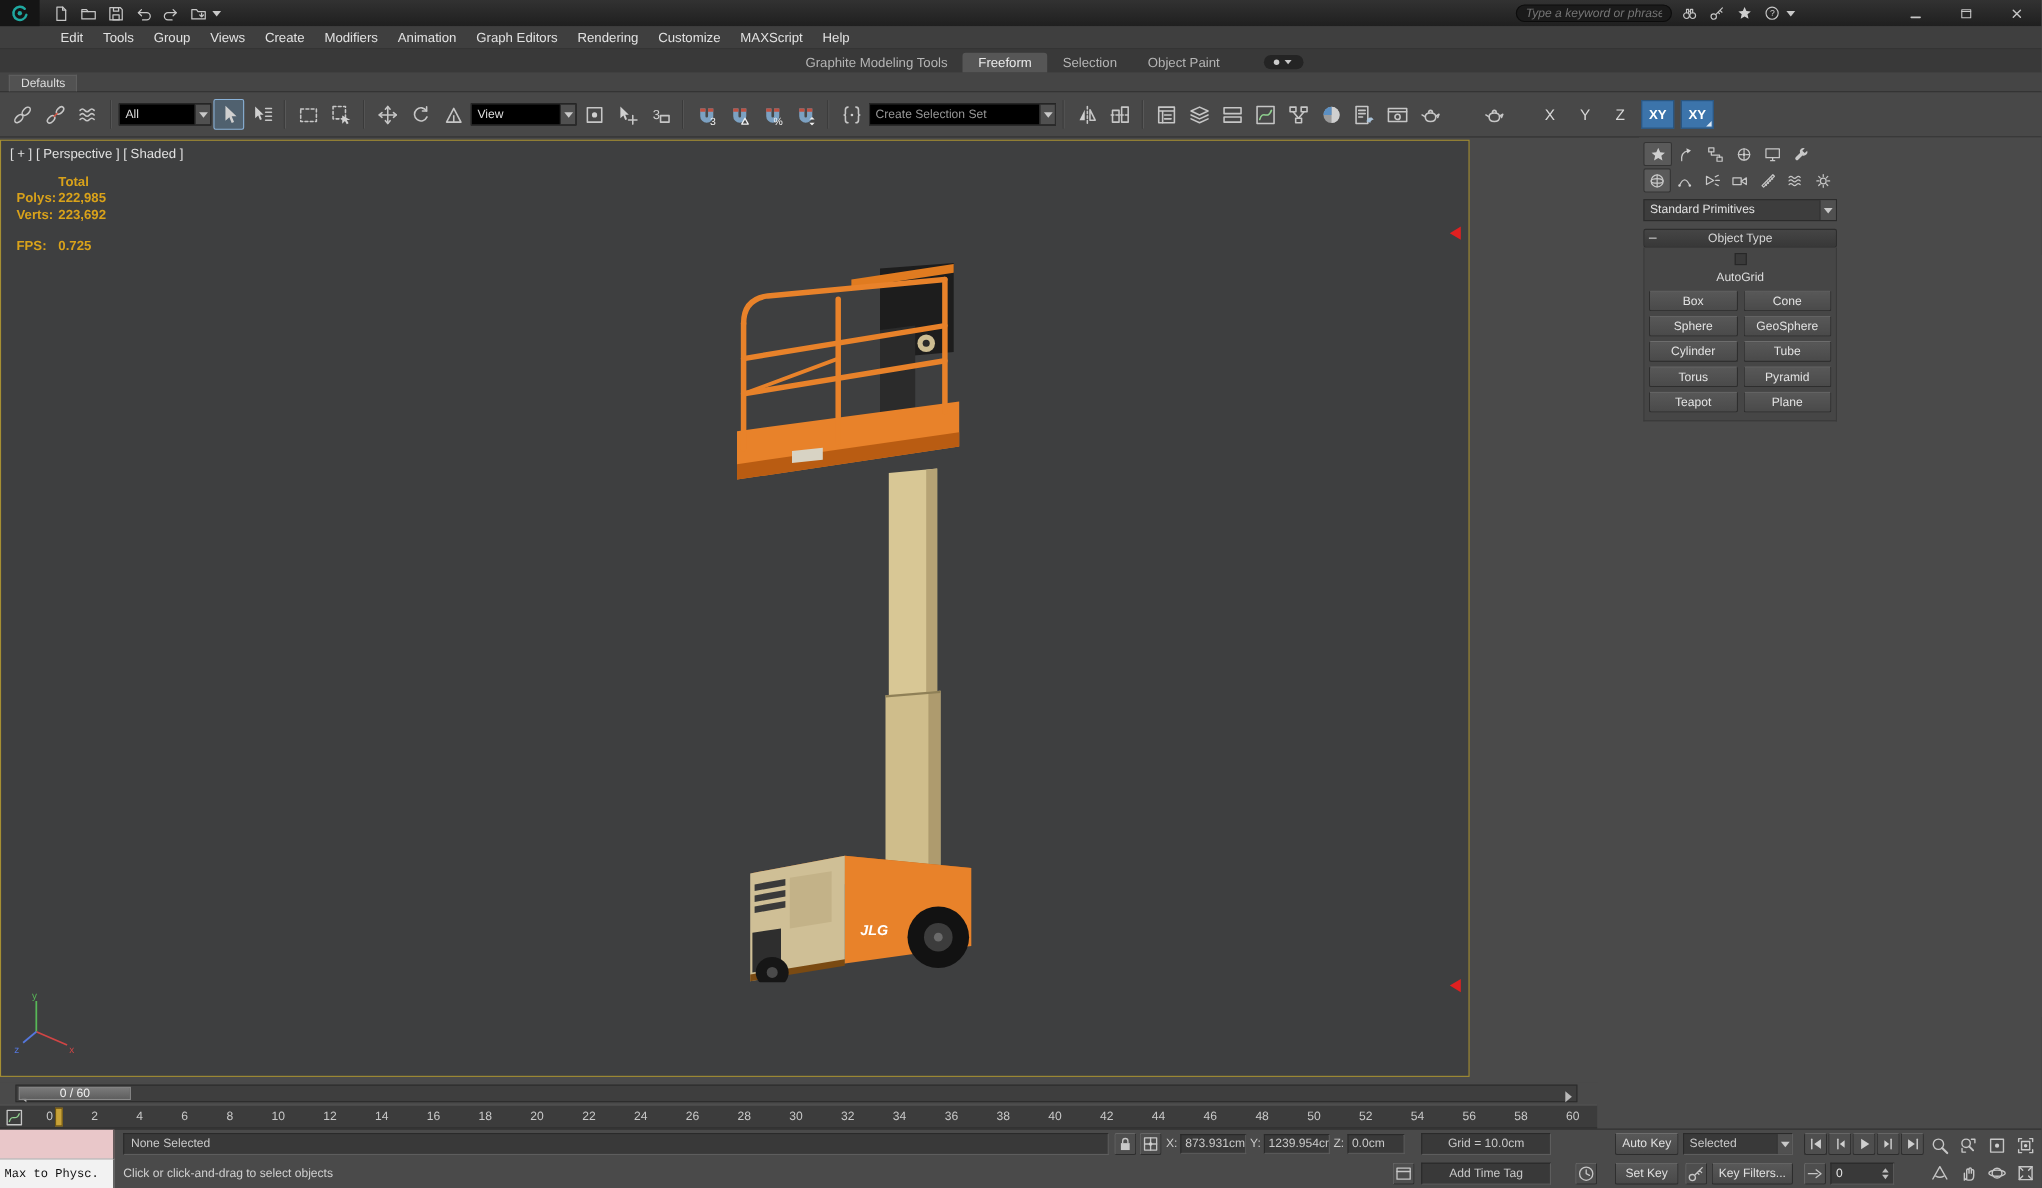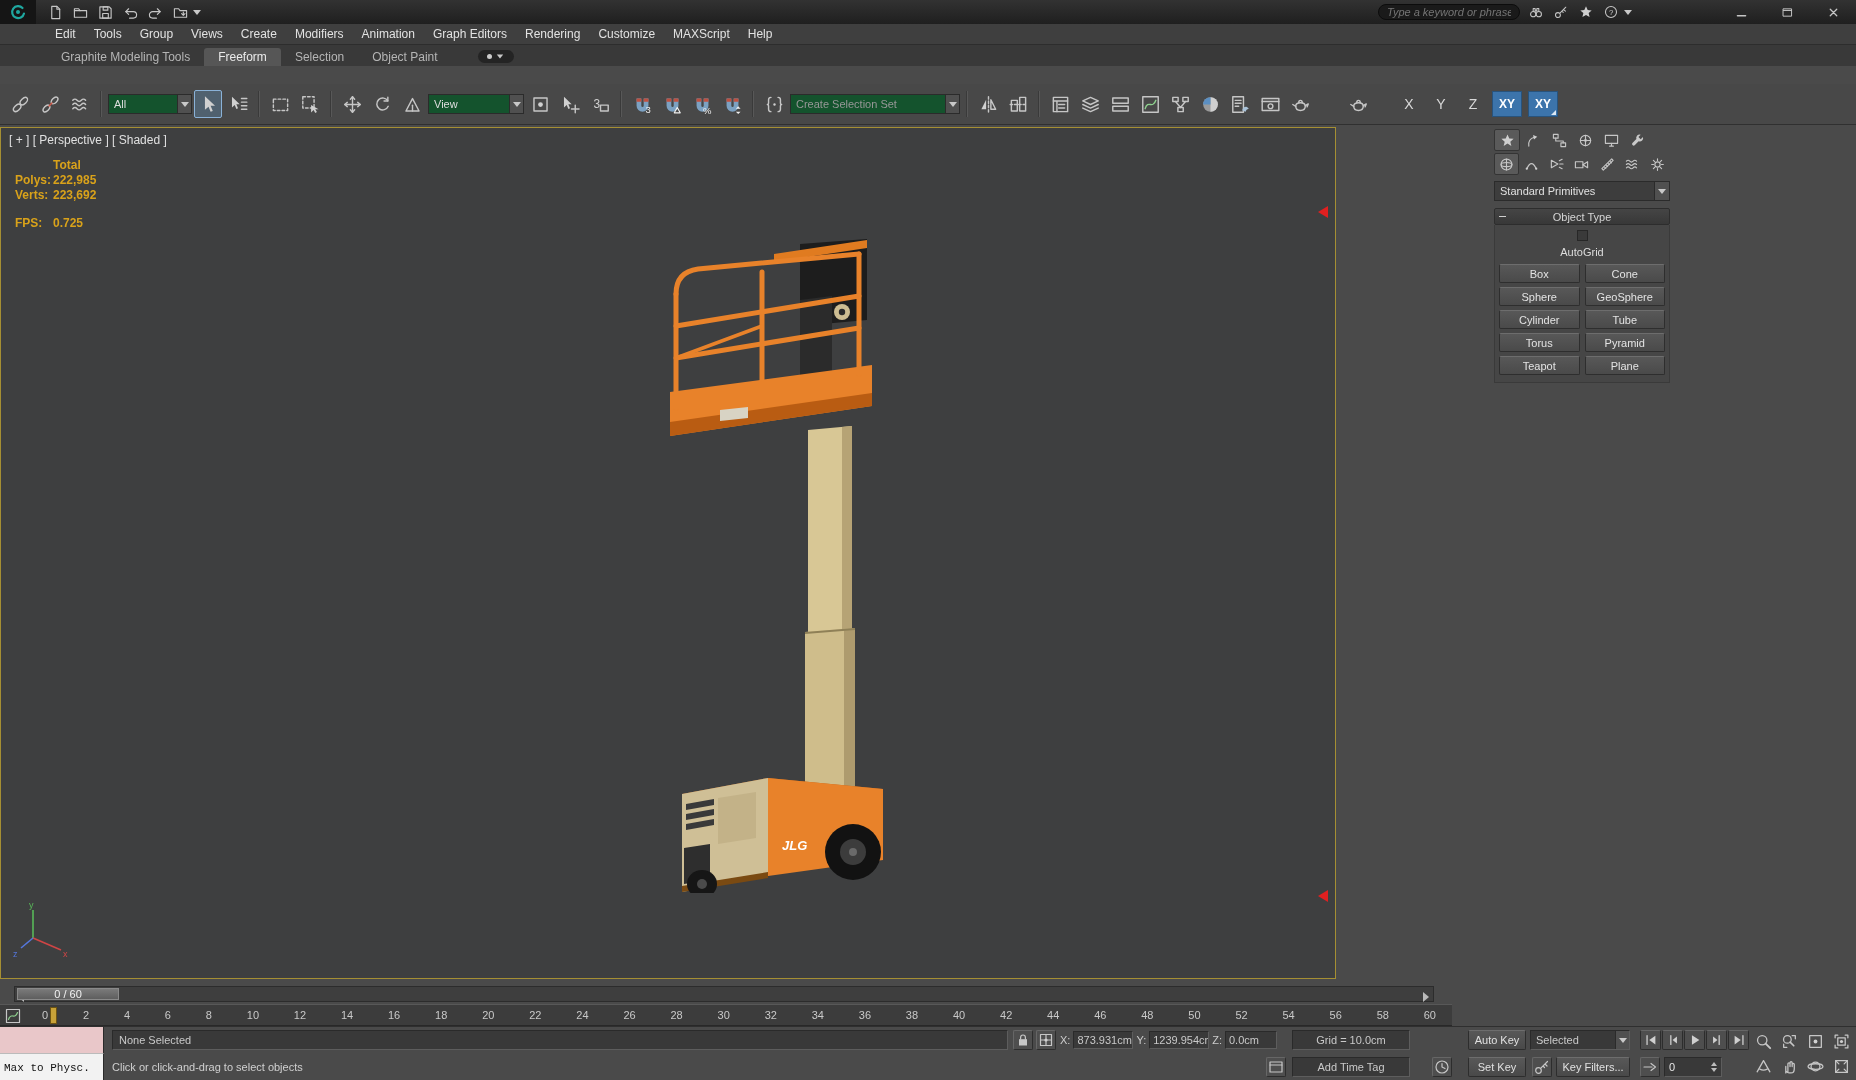--- a/index.html
+++ b/index.html
@@ -31,39 +31,39 @@
   #win-buttons{display:flex;height:24px;}
   .win-btn{width:46px;height:24px;display:flex;align-items:center;justify-content:center;}
   .win-btn .g{width:13px;height:13px;}
 
   
   #menu-bar{position:absolute;left:0;top:24px;width:1856px;height:21px;background:#3f3f3f;border-bottom:1px solid #2d2d2d;
     display:flex;align-items:center;padding-left:46px;}
   .menu-item{padding:0 9px;color:#e2e2e2;font-size:12px;line-height:21px;}
 
   
-  #ribbon-tabs{position:absolute;left:0;top:45px;width:1856px;height:21px;background:#393939;display:flex;align-items:flex-end;padding-left:47px;}
+  #ribbon-tabs{position:absolute;left:0;top:45px;width:1856px;height:21px;background:#393939;display:flex;align-items:flex-end;padding-left:47px;justify-content:center;}
   .ribbon-tab{padding:2px 14px;color:#b5b5b5;font-size:12px;}
   .ribbon-tab.active{background:#565656;color:#eaeaea;border-radius:3px 3px 0 0;}
   #ribbon-pill{margin-left:26px;margin-bottom:3px;width:36px;height:13px;background:#242424;border-radius:7px;display:flex;align-items:center;justify-content:center;gap:4px;}
   #ribbon-pill .dot{width:5px;height:5px;border-radius:50%;background:#cccccc;}
   #ribbon-pill .tri-down{transform:scale(.8);}
 
   
   #defaults-row{position:absolute;left:0;top:66px;width:1856px;height:18px;background:#454545;border-bottom:1px solid #2e2e2e;display:flex;align-items:flex-end;padding-left:8px;}
   #defaults-tab{background:#525252;border:1px solid #5f5f5f;border-bottom:none;padding:1px 10px;font-size:11px;color:#dcdcdc;}
 
   
   #main-toolbar{position:absolute;left:0;top:84px;width:1856px;height:41px;background:#484848;border-bottom:1px solid #303030;
     display:flex;align-items:center;padding:0 6px;gap:2px;}
   .tb-btn{width:28px;height:28px;display:flex;align-items:center;justify-content:center;border:1px solid transparent;border-radius:2px;flex:0 0 auto;}
   .tb-btn .g{width:19px;height:19px;}
   .tb-btn.active{background:#50616f;border-color:#8ab2d8;}
   .tb-sep{width:2px;height:26px;background:#3a3a3a;border-right:1px solid #585858;margin:0 4px;flex:0 0 auto;}
-  .tb-combo{height:20px;background:#14532d;border:1px solid #2b2b2b;display:flex;align-items:center;flex:0 0 auto;}
+  .tb-combo{height:20px;background:#000000;border:1px solid #2b2b2b;display:flex;align-items:center;flex:0 0 auto;}
   .tb-combo .combo-label{flex:1;padding:0 5px;font-size:11px;color:#dedede;white-space:nowrap;overflow:hidden;}
   .tb-combo.dim .combo-label{color:#979797;}
   .tb-combo .combo-caret{width:14px;height:100%;background:#505050;border-left:1px solid #2b2b2b;display:flex;align-items:center;justify-content:center;}
   .tb-axis{width:26px;height:26px;display:flex;align-items:center;justify-content:center;color:#d8d8d8;font-size:14px;flex:0 0 auto;margin:0 2px;}
   .tb-axis.blue{width:30px;background:#3c74ab;border:1px solid #28537c;color:#ffffff;font-weight:bold;font-size:12px;position:relative;}
   .tb-axis.blue.flyout:after{content:"";position:absolute;right:1px;bottom:1px;border-left:5px solid transparent;border-bottom:5px solid #dce8f4;}
 
   
   #viewport{position:absolute;left:0;top:127px;width:1336px;height:852px;background:#3e3f40;border:1px solid #a58f33;}
   #vp-label{position:absolute;left:8px;top:5px;color:#e0e0e0;font-size:12px;}
@@ -282,20 +282,23 @@
         <div class="ribbon-tab active">Freeform</div>
         <div class="ribbon-tab">Selection</div>
         <div class="ribbon-tab">Object Paint</div>
       </span>
     <div id="ribbon-pill">
       <span class="dot"></span>
       <span class="tri-down"></span>
     </div>
   </div>
 
+  <div id="defaults-row">
+    <div id="defaults-tab">Defaults</div>
+  </div>
 
   <div id="main-toolbar">
       <div class="tb-btn">
         <svg viewBox="0 0 16 16" class="g">
           <ellipse cx="5.2" cy="10.8" rx="3.8" ry="2.2" transform="rotate(-45 5.2 10.8)"></ellipse>
           <ellipse cx="10.8" cy="5.2" rx="3.8" ry="2.2" transform="rotate(-45 10.8 5.2)"></ellipse>
         </svg>
       </div>
       <div class="tb-btn">
         <svg viewBox="0 0 16 16" class="g">

